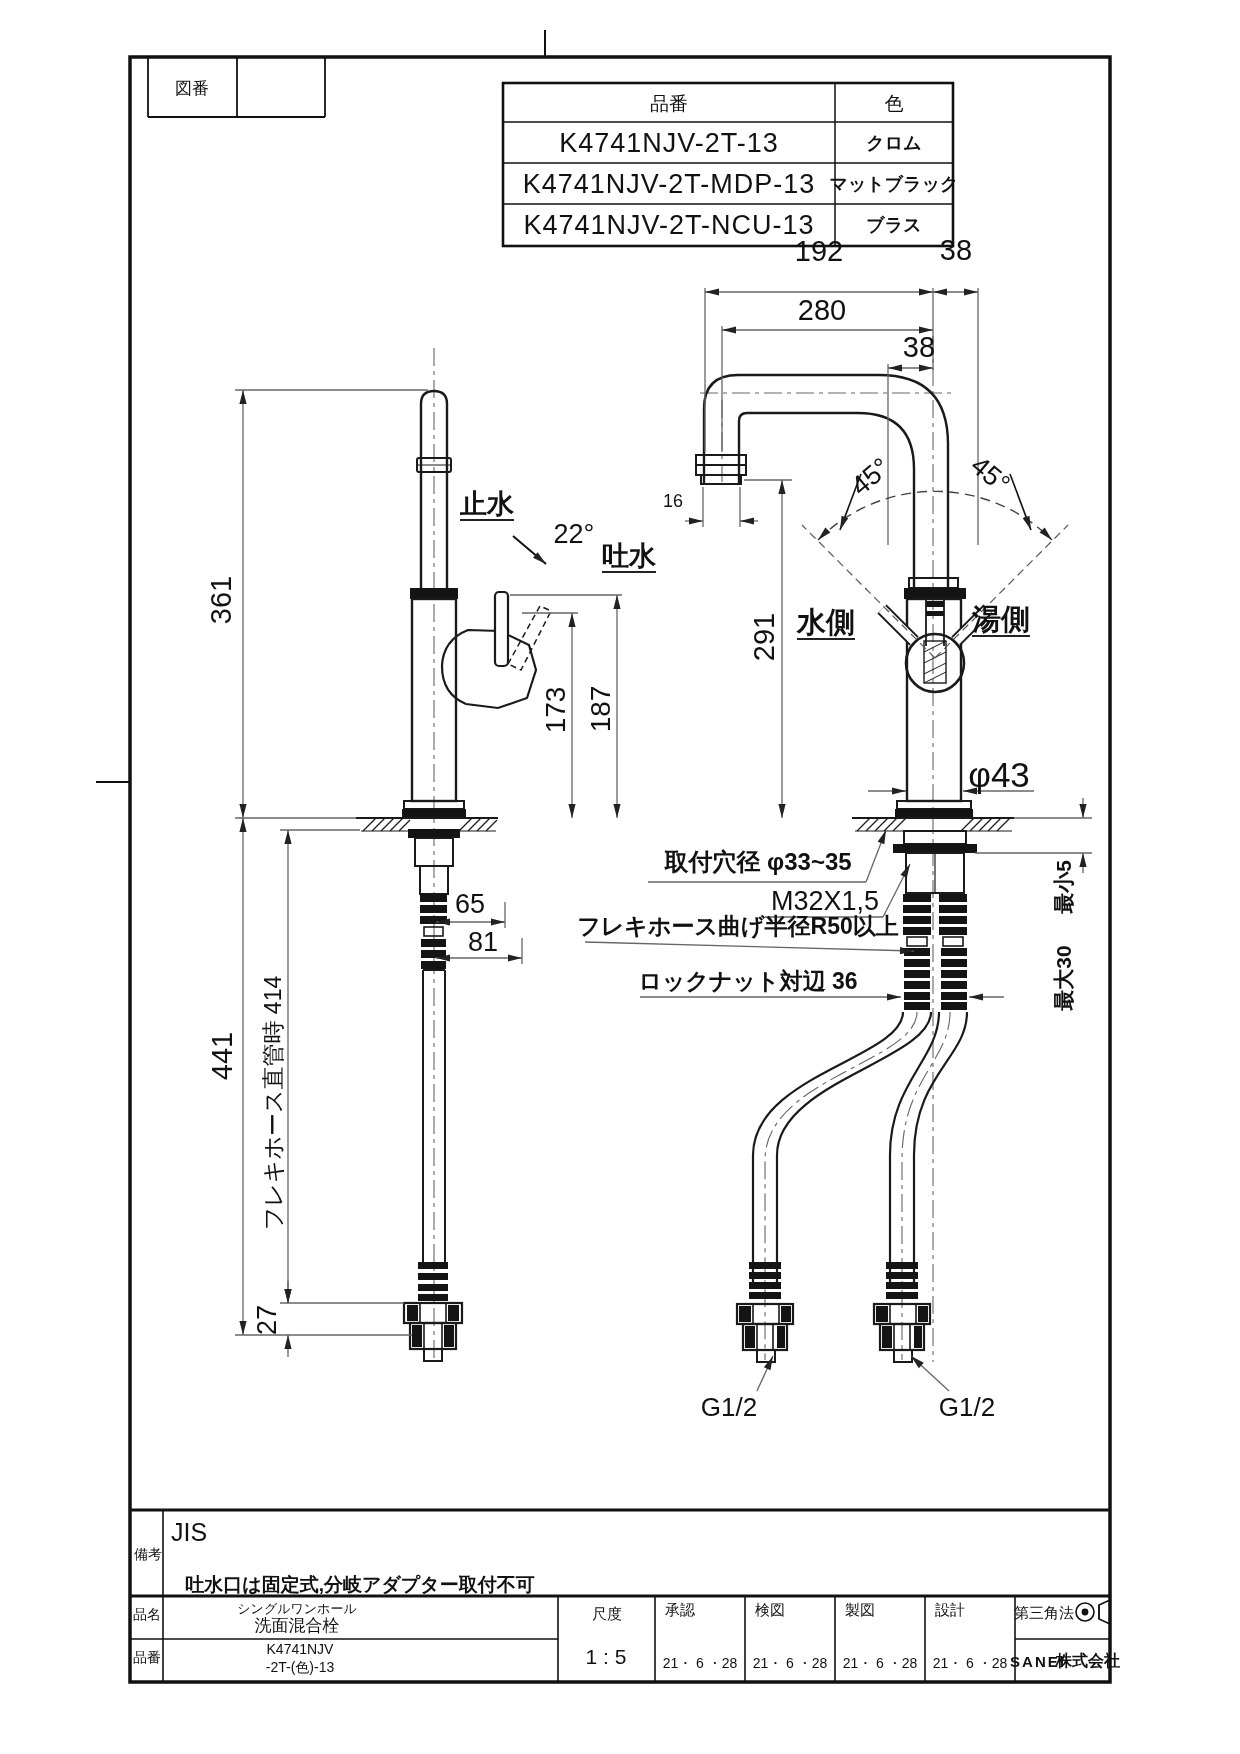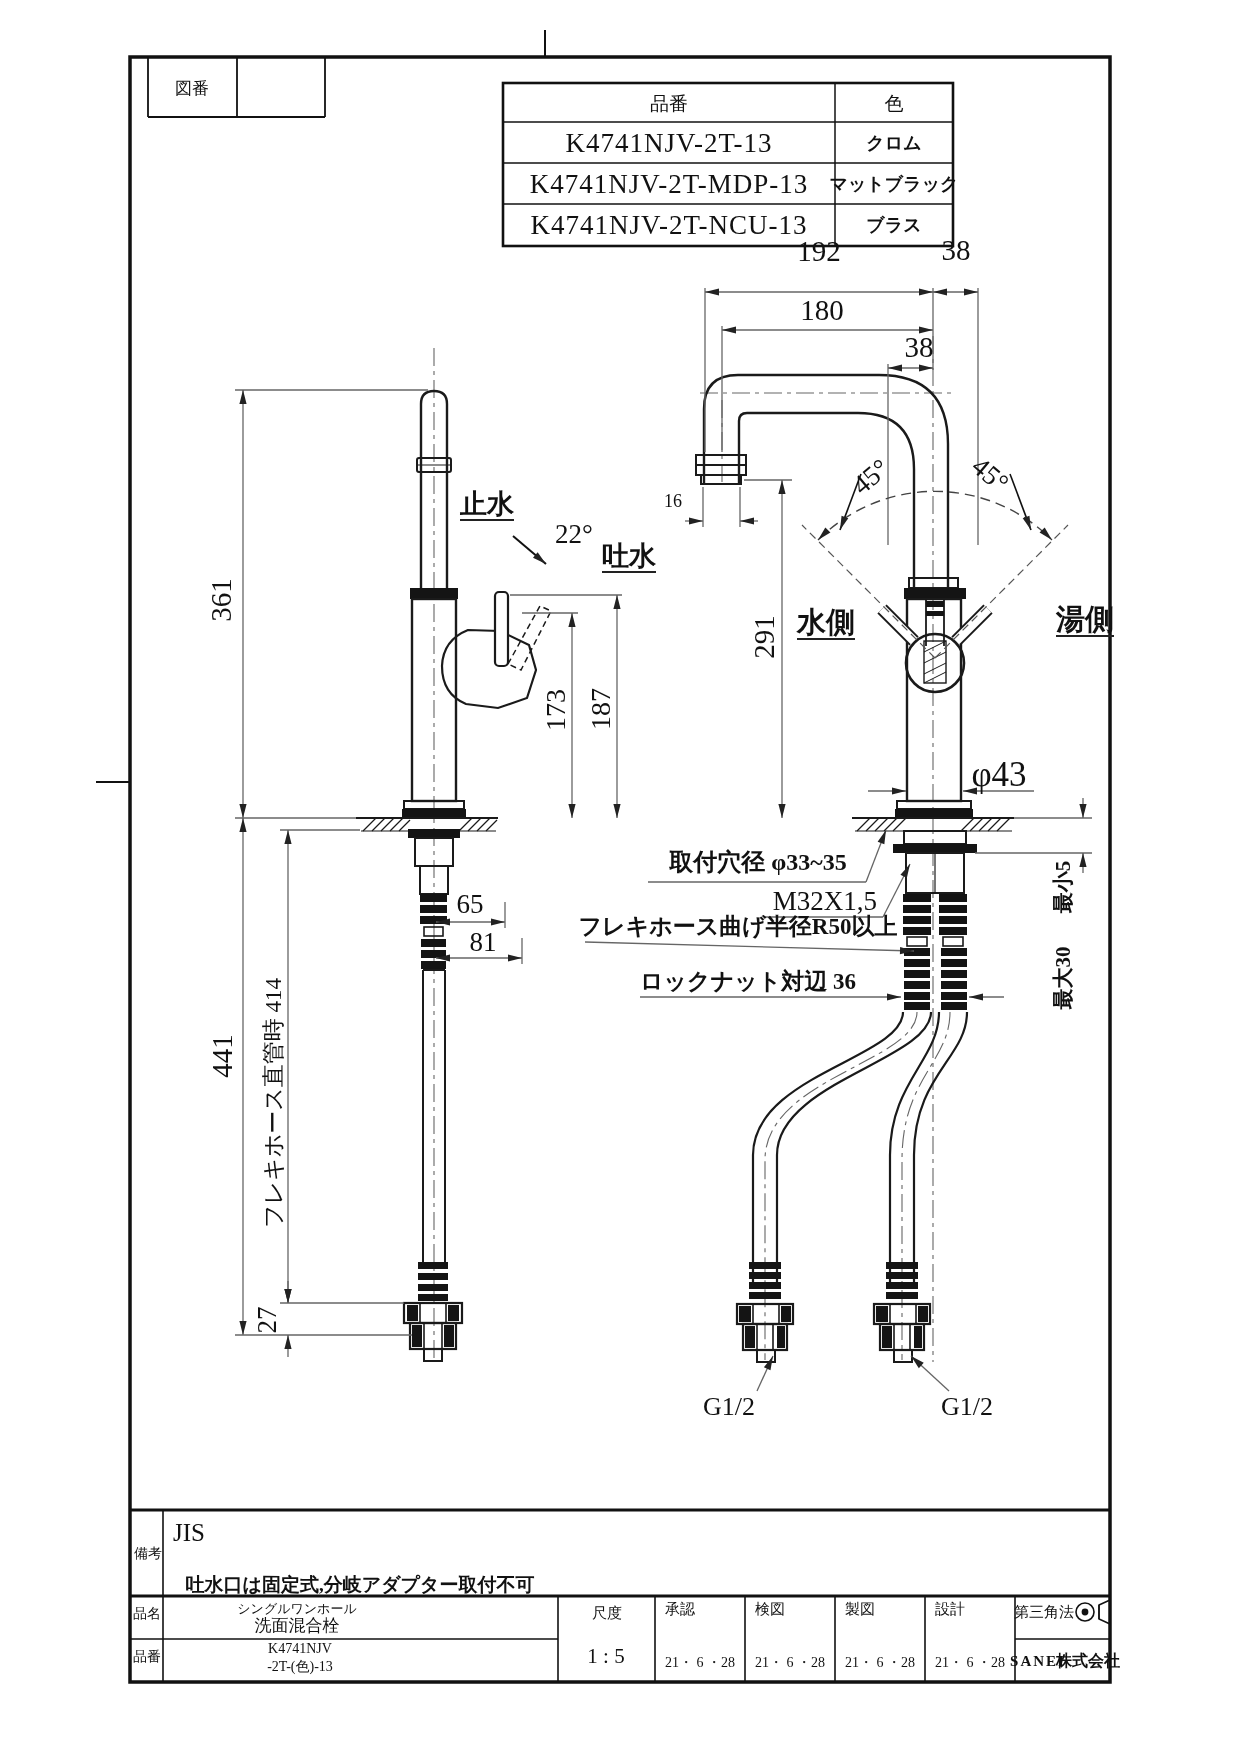--- a/index.html
+++ b/index.html
@@ -1,17 +1,17 @@
 <!DOCTYPE html>
 <html><head>
 <meta charset="utf-8">
 <style>
   html,body{margin:0;padding:0;background:#ddd;}
   .sheet{position:relative;width:1240px;height:1754px;background:#fff;overflow:hidden;
-         font-family:Liberation Serif, serif;color:#111;}
+         font-family:Liberation Sans, sans-serif;color:#111;}
   svg.art{position:absolute;left:0;top:0;}
   .t{position:absolute;transform:translate(-50%,-50%);white-space:nowrap;line-height:1;color:#111;}
   .rot{transform:translate(-50%,-50%) rotate(-90deg);}
   .r45l{transform:translate(-50%,-50%) rotate(-40deg);}
   .r45r{transform:translate(-50%,-50%) rotate(40deg);}
   .jb{font-weight:bold;}
   .ul{border-bottom:2px solid #222;padding-bottom:1px;}
   .ls{letter-spacing:1px;}
   .logo{font-weight:bold;letter-spacing:2px;}
 </style>
@@ -325,38 +325,38 @@
 <span class="t" style="left:894px;top:103px;font-size:19px">色</span>
 <span class="t ls" style="left:669px;top:143px;font-size:27px">K4741NJV-2T-13</span>
 <span class="t jb" style="left:894px;top:143px;font-size:18px">クロム</span>
 <span class="t ls" style="left:669px;top:184px;font-size:27px">K4741NJV-2T-MDP-13</span>
 <span class="t jb" style="left:894px;top:184px;font-size:18px">マットブラック</span>
 <span class="t ls" style="left:669px;top:225px;font-size:27px">K4741NJV-2T-NCU-13</span>
 <span class="t jb" style="left:894px;top:225px;font-size:18px">ブラス</span>
 
 <span class="t" style="left:819px;top:251px;font-size:29px">192</span>
 <span class="t" style="left:956px;top:250px;font-size:29px">38</span>
-<span class="t" style="left:822px;top:310px;font-size:29px">180</span>
+<span class="t" style="left:822px;top:310px;font-size:29px">280</span>
 <span class="t" style="left:919px;top:347px;font-size:29px">38</span>
 <span class="t" style="left:673px;top:501px;font-size:18px">16</span>
 
 <span class="t jb ul" style="left:487px;top:506px;font-size:27px">止水</span>
 <span class="t" style="left:574px;top:534px;font-size:27px">22°</span>
 <span class="t jb ul" style="left:629px;top:558px;font-size:27px">吐水</span>
 
 <span class="t rot" style="left:221px;top:600px;font-size:29px">361</span>
 <span class="t rot" style="left:764px;top:637px;font-size:29px">291</span>
 <span class="t rot" style="left:556px;top:710px;font-size:28px">173</span>
 <span class="t rot" style="left:601px;top:709px;font-size:28px">187</span>
 
 <span class="t r45l" style="left:871px;top:477px;font-size:27px">45°</span>
 <span class="t r45r" style="left:990px;top:475px;font-size:27px">45°</span>
 
 <span class="t jb ul" style="left:826px;top:624px;font-size:29px">水側</span>
-<span class="t jb ul" style="left:1085px;top:621px;font-size:29px">湯側</span>
+<span class="t jb ul" style="left:1001px;top:621px;font-size:29px">湯側</span>
 
 <span class="t" style="left:999px;top:774px;font-size:35px">φ43</span>
 <span class="t jb" style="left:758px;top:862px;font-size:24px">取付穴径 φ33~35</span>
 <span class="t" style="left:825px;top:901px;font-size:27px">M32X1,5</span>
 <span class="t jb" style="left:738px;top:926px;font-size:23px">フレキホース曲げ半径R50以上</span>
 <span class="t jb" style="left:748px;top:981px;font-size:23px">ロックナット対辺 36</span>
 
 <span class="t rot jb" style="left:1063px;top:887px;font-size:21px">最小5</span>
 <span class="t rot jb" style="left:1063px;top:978px;font-size:21px">最大30</span>
 

